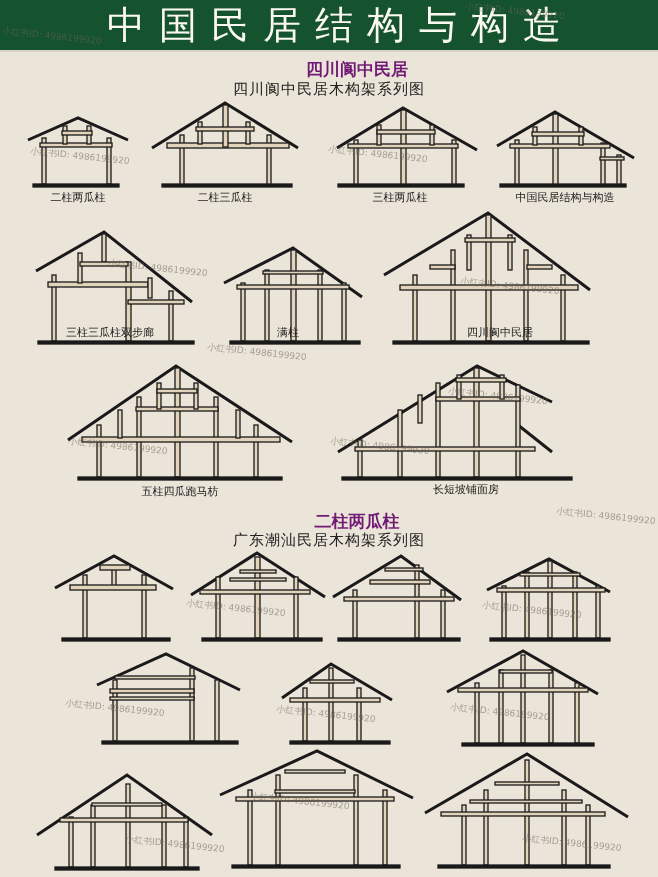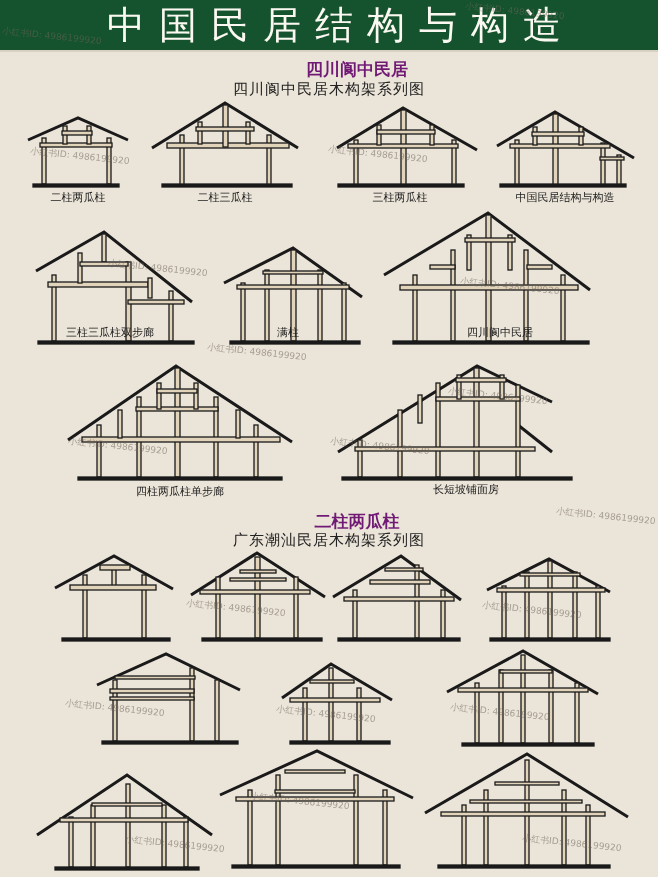--- a/index.html
+++ b/index.html
@@ -233,21 +233,21 @@
   </g>
 </svg>
 
 <div class="cap" style="left:28px;top:190px;width:100px">二柱两瓜柱</div>
 <div class="cap" style="left:175px;top:190px;width:100px">二柱三瓜柱</div>
 <div class="cap" style="left:350px;top:190px;width:100px">三柱两瓜柱</div>
 <div class="cap" style="left:505px;top:190px;width:120px">中国民居结构与构造</div>
 <div class="cap" style="left:50px;top:325px;width:120px">三柱三瓜柱双步廊</div>
 <div class="cap" style="left:248px;top:325px;width:80px">满柱</div>
 <div class="cap" style="left:450px;top:325px;width:100px">四川阆中民居</div>
-<div class="cap" style="left:130px;top:484px;width:100px">四柱两瓜柱单步廊</div>
+<div class="cap" style="left:130px;top:484px;width:100px">五柱四瓜跑马枋</div>
 <div class="cap" style="left:416px;top:482px;width:100px">长短坡铺面房</div>
 
 <div class="sec-title" style="top:510px">二柱两瓜柱</div>
 <div class="sec-sub" style="top:531px">广东潮汕民居木构架系列图</div>
 
 <div class="wm" style="left:2px;top:30px">小红书ID: 4986199920</div>
 <div class="wm" style="left:465px;top:5px">小红书ID: 4986199920</div>
 <div class="wm" style="left:30px;top:150px">小红书ID: 4986199920</div>
 <div class="wm" style="left:328px;top:148px">小红书ID: 4986199920</div>
 <div class="wm" style="left:108px;top:262px">小红书ID: 4986199920</div>

